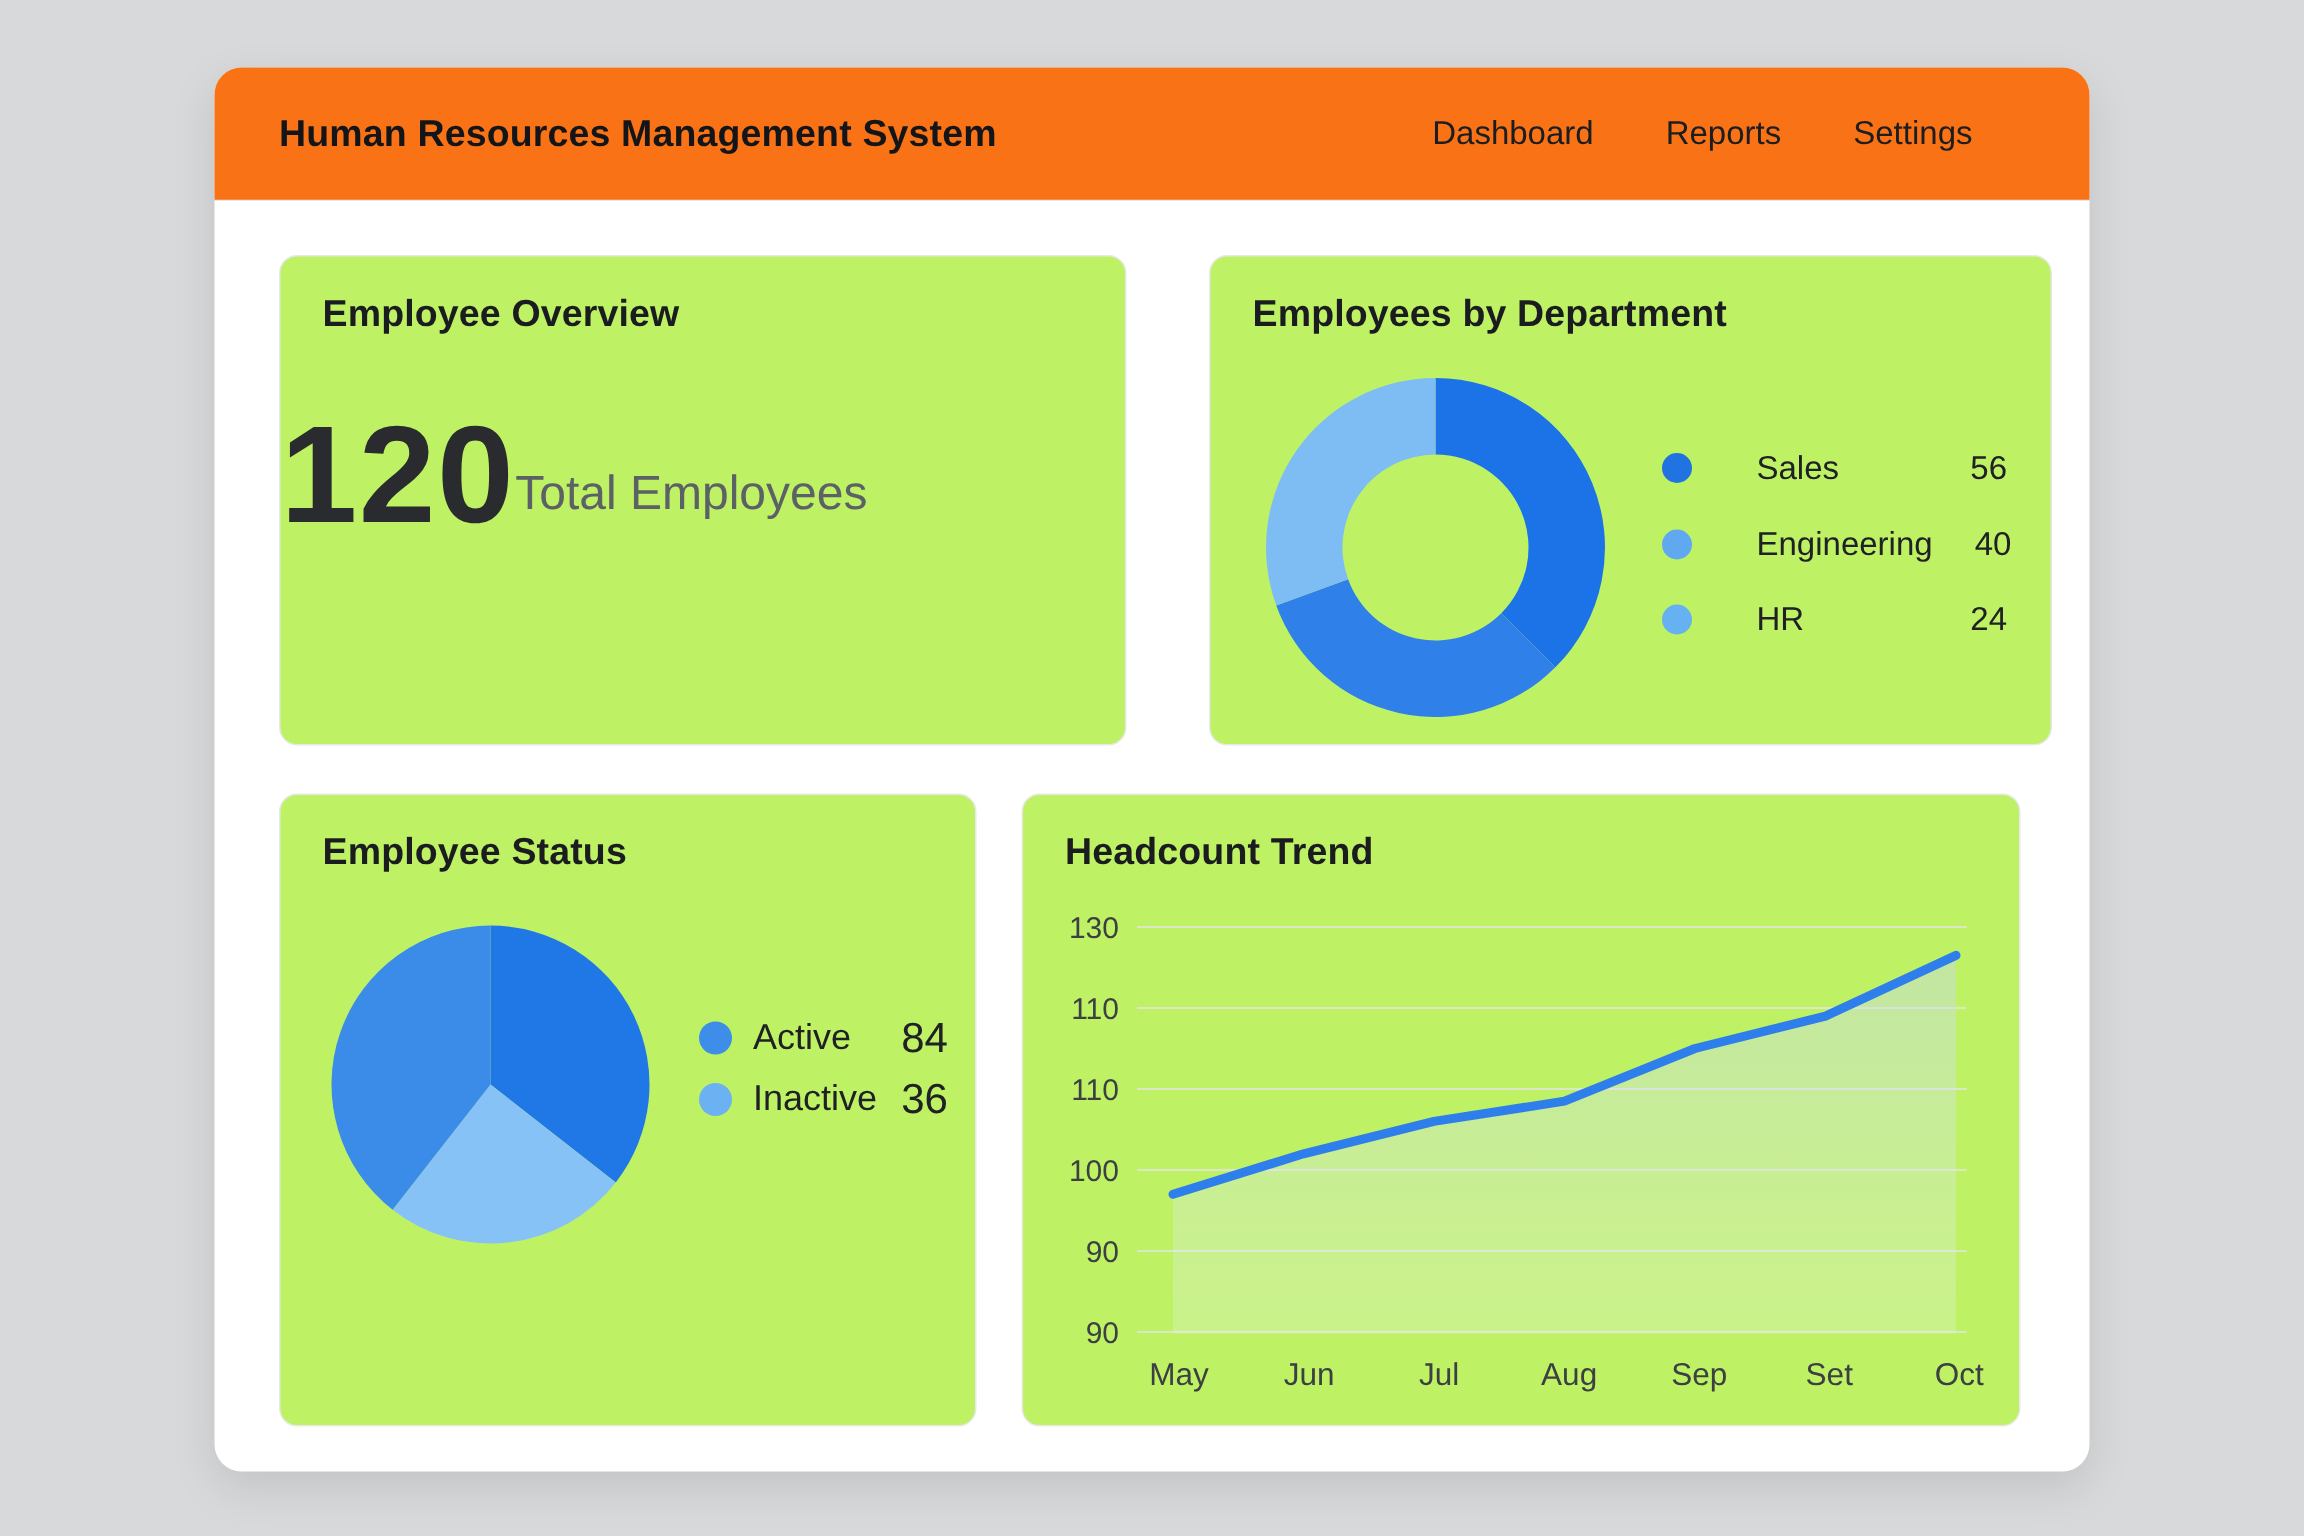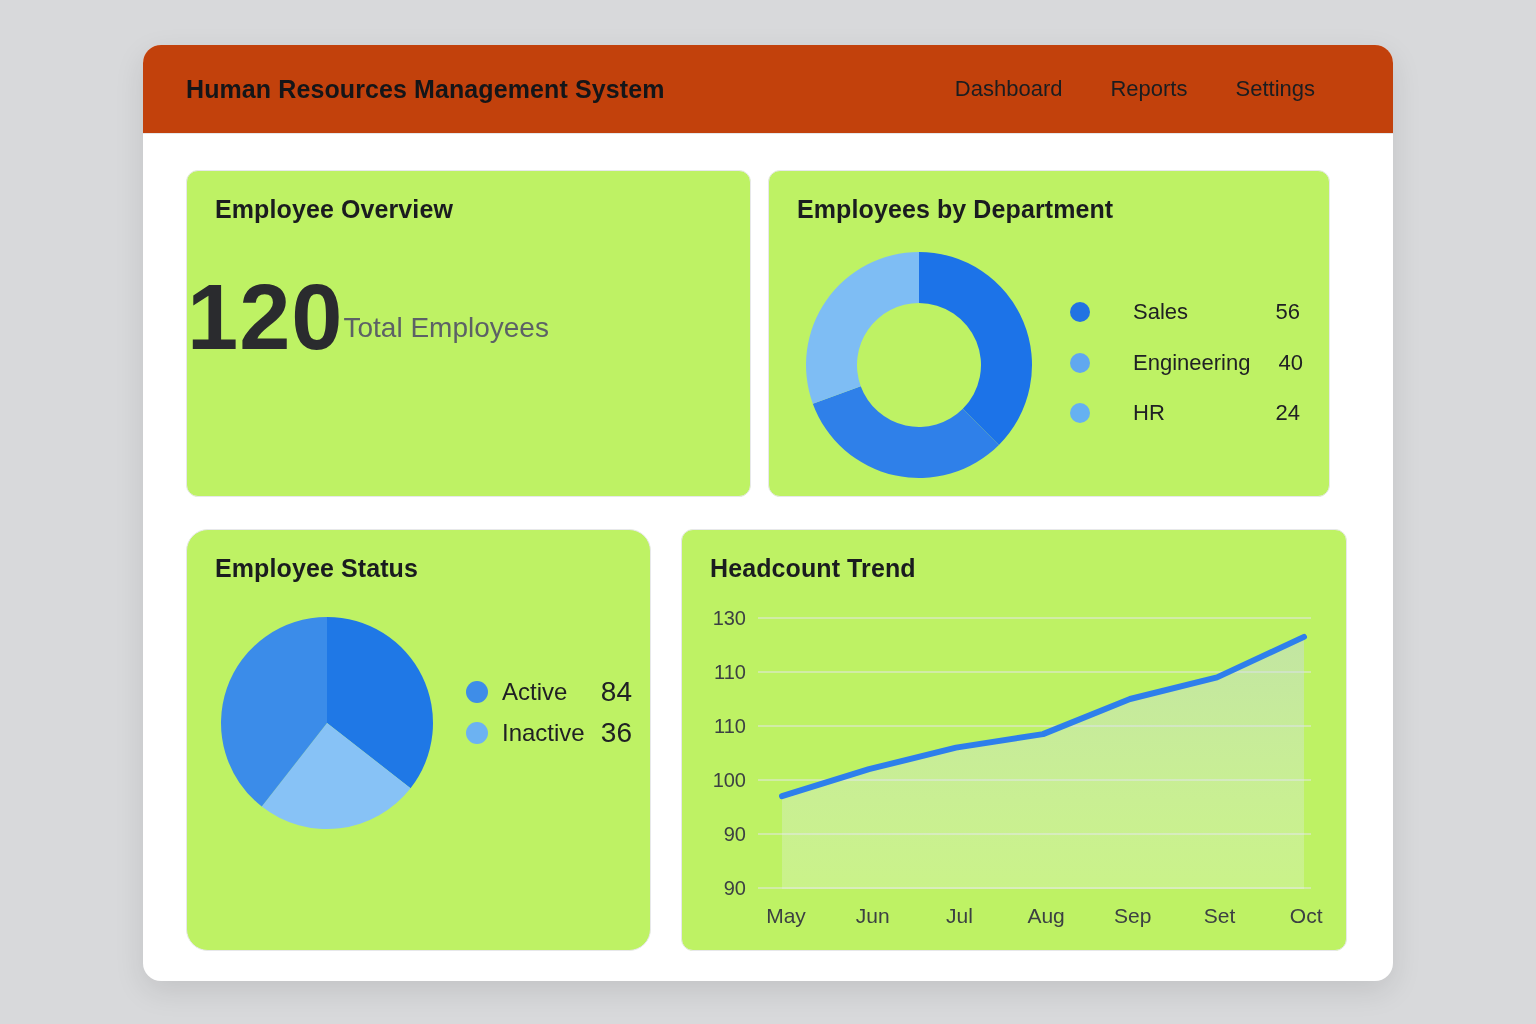--- a/index.html
+++ b/index.html
@@ -11,21 +11,21 @@
     position:relative;
     overflow:hidden;
   }
   .window{
     position:absolute;left:143px;top:45px;width:1250px;height:936px;
     background:#ffffff;border-radius:18px;
     box-shadow:0 10px 30px rgba(0,0,0,0.10);
   }
   .app-header{
     position:absolute;left:0;top:0;width:100%;height:89px;
-    background:#c2410c;border-bottom:1px solid #e6e7e9;
+    background:#f97316;border-bottom:1px solid #e6e7e9;
     border-radius:18px 18px 0 0;
     display:flex;align-items:center;justify-content:space-between;
     box-sizing:border-box;padding:0 78px 0 43px;
   }
   .app-title{
     margin:0;font-size:25px;font-weight:700;color:#141518;letter-spacing:0.1px;
   }
   .main-nav{display:flex;gap:48px;align-items:flex-end;}
   .main-nav a{
     text-decoration:none;color:#1b1d20;font-size:22px;font-weight:500;cursor:pointer;
@@ -33,33 +33,33 @@
   .card{
     position:absolute;background:#bef264;
     border:1px solid #e7e8ea;border-radius:12px;
     box-sizing:border-box;
   }
   .card h2{
     margin:0;position:absolute;left:28px;top:24px;
     font-size:25px;font-weight:600;color:#1a1c1f;letter-spacing:0.1px;
   }
   .card-overview{left:43px;top:125px;width:565px;height:327px;}
-  .card-dept{left:625px;top:125px;width:562px;height:327px;}
-  .card-status{left:43px;top:484px;width:465px;height:422px;border-radius:22px;}
+  .card-dept{left:663px;top:125px;width:562px;height:327px;}
+  .card-status{left:43px;top:484px;width:465px;height:422px;}
   .card-trend{left:538px;top:484px;width:666px;height:422px;}
 
   .overview-center{
     position:absolute;left:0;top:100px;width:100%;
     display:flex;flex-direction:row;align-items:center;
   }
   .big-number{
     font-size:92px;font-weight:600;color:#2a2b2e;line-height:1.0;letter-spacing:1px;
   }
   .overview-sub{
-    margin-top:22px;font-size:28px;color:#5c6166;
+    margin-top:22px;font-size:32px;color:#5c6166;
   }
 
   .chart-svg{position:absolute;left:0;top:0;}
 
   .legend{position:absolute;}
   .legend-row{
     position:absolute;display:flex;align-items:center;
   }
   .legend-dot{
     border-radius:50%;flex:0 0 auto;

